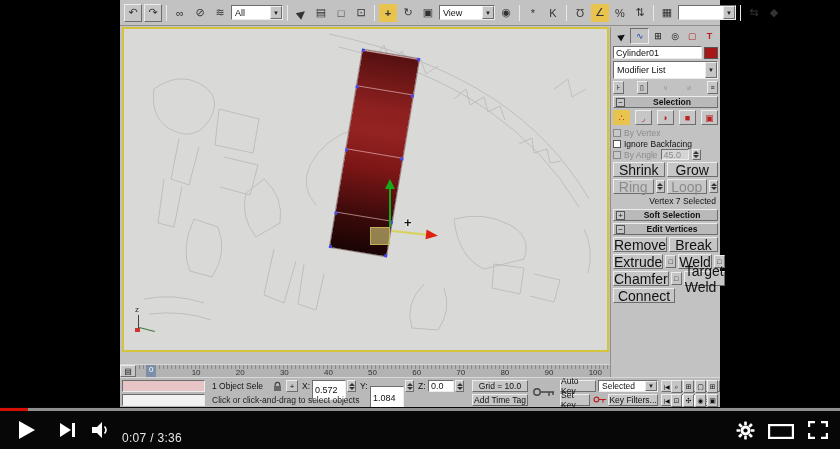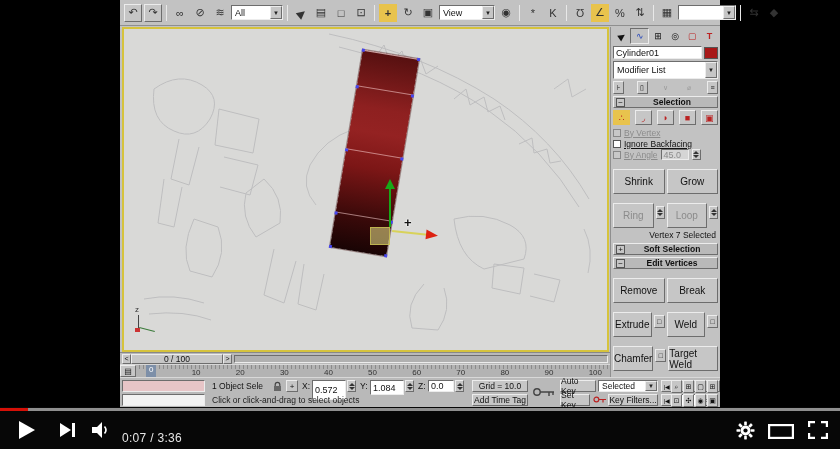--- a/index.html
+++ b/index.html
@@ -65,25 +65,25 @@
   .stackrow { height:13px; background:#f6e200; display:flex; align-items:center; gap:3px;
     padding:0 3px; font-size:9px; color:#111; }
   .rollhdr { height:12px; display:flex; align-items:center; margin:2px 0 2px;
     background:#b9b9b9; border:1px solid; border-color:#ececec #6d6d6d #6d6d6d #ececec;
     font-size:8.5px; font-weight:bold; }
   .rollhdr .pm { width:9px; height:9px; margin:0 2px; background:#c6c6c6; border:1px solid #555;
     font-size:8px; line-height:7px; text-align:center; font-weight:normal; }
   .rollhdr .cap { flex:1; text-align:center; }
   .sobtn { width:17px; height:15px; display:flex; align-items:center; justify-content:center;
     font-size:9px; color:#b22; }
-  .cbrow { display:flex; align-items:center; gap:3px; height:11px; font-size:8.5px;text-decoration:underline; }
+  .cbrow { display:flex; align-items:center; gap:3px; height:11px; font-size:8.5px; }
   .cb { width:8px; height:8px; background:#fff; border:1px solid #555; flex:none; }
   .dis { color:#8b8b8b; }
   .dis .cb { background:#c8c8c8; border-color:#888; }
-  .pbtn { height:25px; display:flex; align-items:center; justify-content:center; font-size:10px; flex:1;margin-top:7px; }
+  .pbtn { height:15px; display:flex; align-items:center; justify-content:center; font-size:14px; flex:1; }
   .spin { width:9px; height:13px; background:#c6c6c6; border:1px solid; border-color:#ececec #6d6d6d #6d6d6d #ececec;
     display:flex; flex-direction:column; align-items:center; justify-content:center; gap:1px; flex:none; }
   .spin i { width:0; height:0; border-left:3px solid transparent; border-right:3px solid transparent; }
   .spin .up { border-bottom:3px solid #333; } .spin .dn { border-top:3px solid #333; }
   .sqbtn { width:11px; height:13px; font-size:7px; display:flex; align-items:center; justify-content:center; flex:none; }
 
   
   .tsl { position:absolute; left:0; top:352px; width:490px; height:12px; background:#b9b9b9;
     border-top:1px solid #888; display:flex; align-items:center; padding:1px 2px; }
   .tslh { height:10px; width:92px; display:flex; align-items:center; justify-content:center; font-size:8.5px; }
@@ -328,26 +328,20 @@
       <div class="rowflex">
         <span class="pbtn r">Chamfer</span>
         <span class="sqbtn r">□</span>
         <span class="pbtn r" style="flex:1.4">Target Weld</span>
       </div>
       <div class="rowflex" style="justify-content:flex-start">
         <span class="pbtn r" style="flex:0 0 62px">Connect</span>
       </div>
     </div>
 
-    <div class="tsl">
-      <span class="tarr r">&lt;</span>
-      <span class="tslh r">0 / 100</span>
-      <span class="tarr r">&gt;</span>
-      <span class="s" style="flex:1;height:8px;margin-left:2px;background:#b0b0b0"></span>
-    </div>
 
     <div class="ruler">
       <span class="rbtn r">▤</span>
       <div class="rstrip">
         <div class="rlabels">
           <span class="cur">0</span>
           <span>10</span>
           <span>20</span>
           <span>30</span>
           <span>40</span>
@@ -376,21 +370,21 @@
 
       <div class="abs" style="left:182px;top:2px;height:12px">X:</div>
       <div class="abs fld" style="left:192px;top:2px;width:34px;height:20px">
           <span>0.572</span>
         </div>
       <div class="abs spin" style="left:227px;top:2px;height:12px">
           <i class="up"></i>
           <i class="dn"></i>
         </div>
       <div class="abs" style="left:240px;top:2px;height:12px">Y:</div>
-      <div class="abs fld" style="left:250px;top:2px;width:34px;height:15px">
+      <div class="abs fld" style="left:250px;top:8px;width:34px;height:24px">
           <span>1.084</span>
         </div>
       <div class="abs spin" style="left:285px;top:2px;height:12px">
           <i class="up"></i>
           <i class="dn"></i>
         </div>
       <div class="abs" style="left:298px;top:2px;height:12px">Z:</div>
       <div class="abs fld" style="left:308px;top:2px;width:26px;height:12px">
           <span>0.0</span>
         </div>

